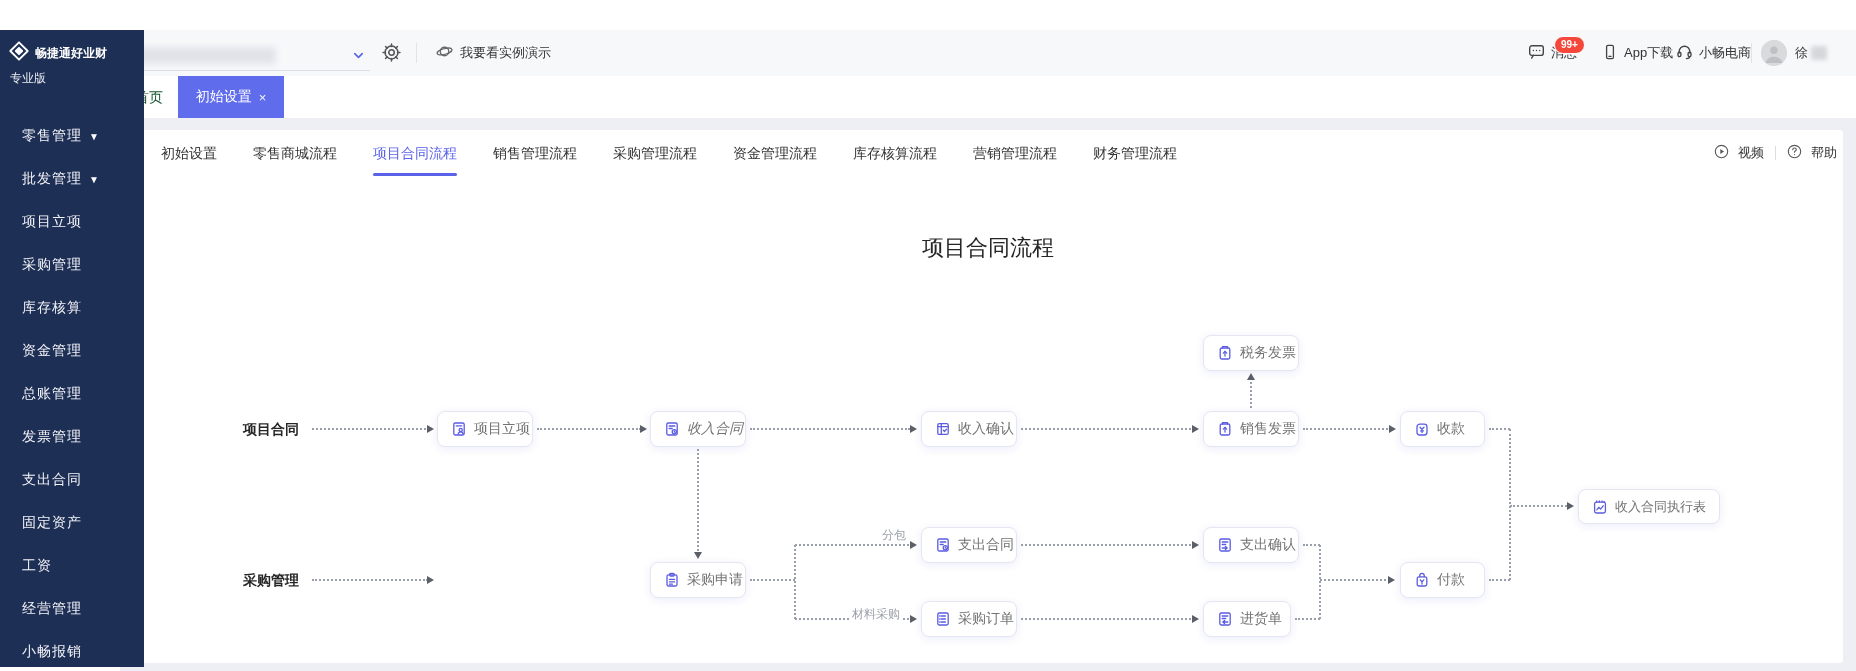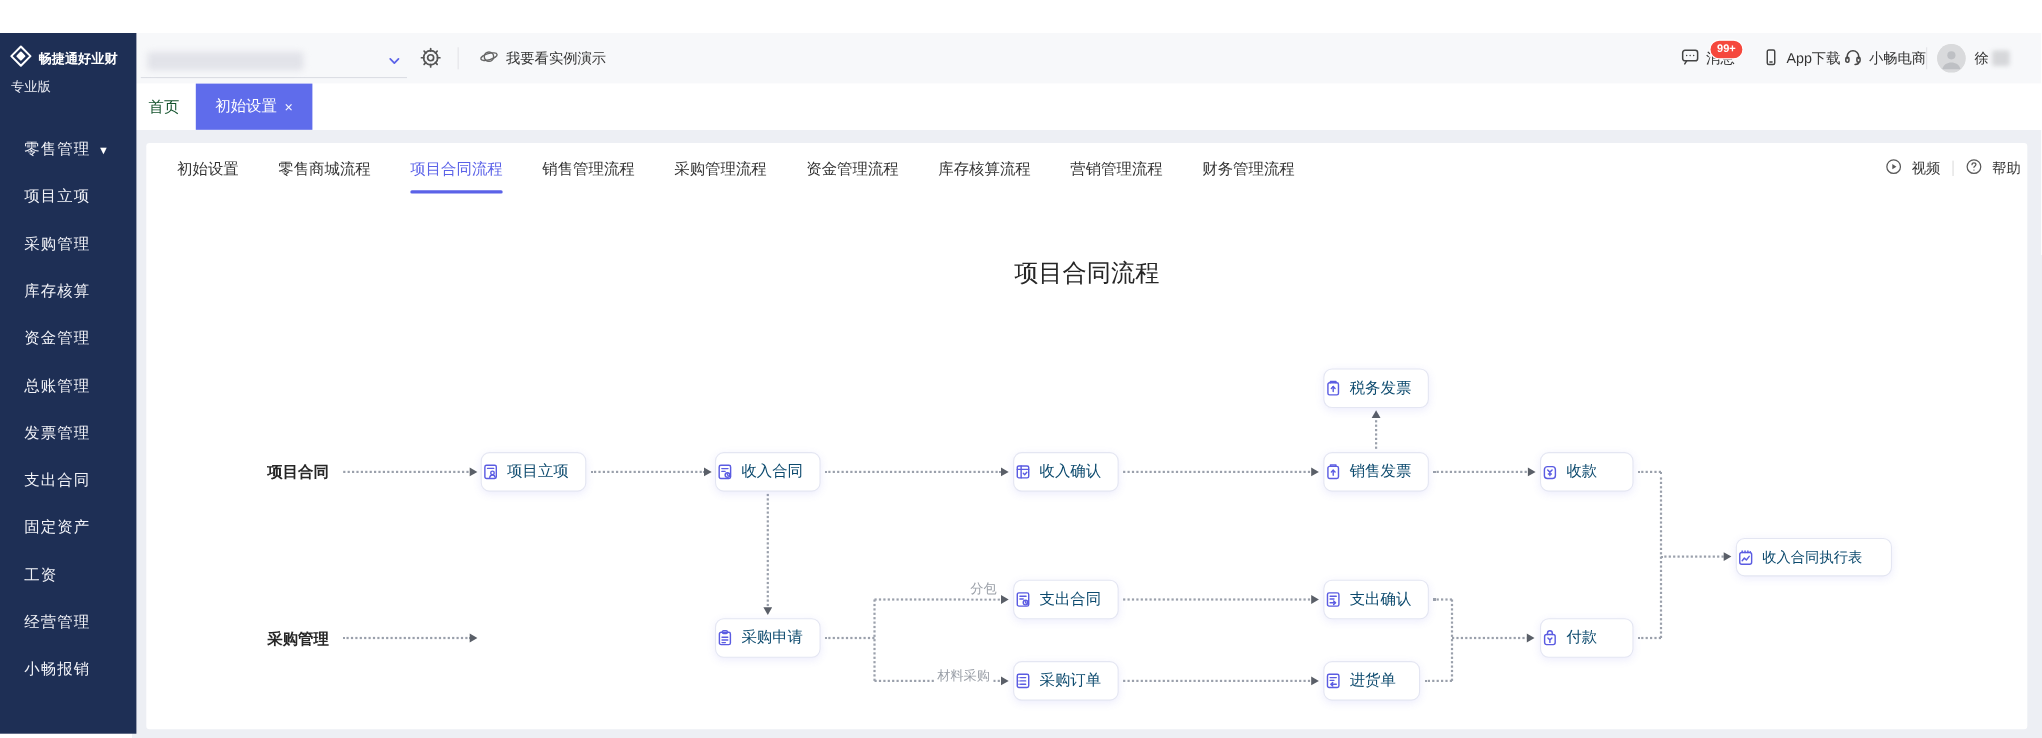--- a/index.html
+++ b/index.html
@@ -1,19 +1,19 @@
 <!DOCTYPE html>
 <html style="--accent: #5b62e8;"><head>
 <meta charset="utf-8">
 <style>
   html,body{margin:0;padding:0;background:#fff;}
   .app{position:relative;width:1856px;height:671px;background:#fff;overflow:hidden;
        font-family:"Liberation Sans","DejaVu Sans",sans-serif;color:#333;}
   
-  .sidebar{position:absolute;left:0;top:30px;width:124px;bottom:4px;background:#1e2f55;z-index:5;}
+  .sidebar{position:absolute;left:0;top:30px;width:144px;bottom:4px;background:#1e2f55;z-index:5;}
   .logo-block{position:relative;height:62px;}
   .logo-row{display:flex;align-items:center;gap:5px;padding:10px 0 0 8px;}
   .brand{color:#fff;font-size:12px;font-weight:bold;white-space:nowrap;}
   .edition{color:#e8eaf2;font-size:12px;padding:4px 0 0 10px;}
   .side-menu{margin-top:22px;}
   .side-item{height:43px;line-height:43px;padding-left:22px;font-size:14px;color:#f2f3f8;
              letter-spacing:1px;cursor:pointer;white-space:nowrap;}
   .side-item .caret{font-size:10px;margin-left:7px;color:#fff;}
   
   .topbar{position:absolute;left:120px;top:30px;right:0;height:46px;background:#f7f8fa;z-index:4;text-align:center;}
@@ -41,23 +41,23 @@
   .flow-nav{position:absolute;left:0;top:0;right:0;height:46px;display:flex;align-items:center;gap:36px;padding-left:28px;}
   .nav-tab{font-size:14px;color:#333;cursor:pointer;position:relative;height:46px;line-height:46px;white-space:nowrap;}
   .nav-tab.active{color:var(--accent);}
   .nav-tab.active::after{content:"";position:absolute;left:0;right:0;bottom:0;height:3px;background:var(--accent);border-radius:2px;}
   .nav-right{position:absolute;right:6px;top:0;height:46px;display:flex;align-items:center;gap:9px;font-size:13px;color:#333;}
   .nav-right .vdiv{height:14px;border-left:1px solid #dcdcdc;margin:0 2px;}
   .nav-right .lbl{cursor:pointer;}
   
   .flow-title{position:absolute;left:0;right:0;top:103px;text-align:center;font-size:22px;font-weight:500;color:#262626;}
   .lane-label{position:absolute;font-size:14px;font-weight:600;color:#262626;z-index:3;}
-  .fnode{position:absolute;display:flex;align-items:center;gap:7px;padding-left:0;background:#fff;
+  .fnode{position:absolute;display:flex;align-items:center;gap:7px;padding-left:13px;background:#fff;
          border:1px solid #e4e6f2;border-radius:8px;box-shadow:0 2px 8px rgba(95,99,230,.12);
-         font-size:14px;font-weight:500;color:#0c4a6e;z-index:3;cursor:pointer;box-sizing:border-box;white-space:nowrap;}
+         font-size:14px;font-weight:500;color:#737373;z-index:3;cursor:pointer;box-sizing:border-box;white-space:nowrap;}
   .fnode .fi{flex:0 0 auto;display:block;}
   .seg{position:absolute;z-index:1;}
   .seg.h{border-top:2px dotted #9aa0ab;}
   .seg.v{border-left:2px dotted #9aa0ab;}
   .arr{position:absolute;width:0;height:0;z-index:2;}
   .arr.r{border-top:4.5px solid transparent;border-bottom:4.5px solid transparent;border-left:7px solid #5a5f68;}
   .arr.u{border-left:4.5px solid transparent;border-right:4.5px solid transparent;border-bottom:7px solid #5a5f68;}
   .arr.d{border-left:4.5px solid transparent;border-right:4.5px solid transparent;border-top:7px solid #5a5f68;}
   .branch-label{position:absolute;font-size:12px;color:#9ba0a8;background:#fff;padding:0 3px;z-index:4;}
 </style>
@@ -74,20 +74,21 @@
             <path d="M12 2.5L21.5 12 12 21.5 2.5 12z"></path>
               <path d="M12 8.5l3.5 3.5-3.5 3.5L8.5 12z" fill="#fff"></path>
           </svg>
         </span>
         <span class="brand">畅捷通好业财</span>
       </div>
       <div class="edition">专业版</div>
     </div>
     <div class="side-menu" id="side-menu">
         <div class="side-item"><span>零售管理</span><span class="caret">▼</span></div>
+        <div class="side-item"><span>批发管理</span><span class="caret">▼</span></div>
         <div class="side-item"><span>项目立项</span></div>
         <div class="side-item"><span>采购管理</span></div>
         <div class="side-item"><span>库存核算</span></div>
         <div class="side-item"><span>资金管理</span></div>
         <div class="side-item"><span>总账管理</span></div>
         <div class="side-item"><span>发票管理</span></div>
         <div class="side-item"><span>支出合同</span></div>
         <div class="side-item"><span>固定资产</span></div>
         <div class="side-item"><span>工资</span></div>
         <div class="side-item"><span>经营管理</span></div>
@@ -263,21 +264,21 @@
             <span style="display: flex;">
               <svg class="fi" width="16" height="16" viewBox="0 0 16 16" fill="none" stroke="#5b5ce2" stroke-width="1.3" stroke-linecap="round" stroke-linejoin="round">
                 <rect x="2.8" y="2" width="10.4" height="12" rx="1.5"></rect>
                 <path d="M5.2 4.8h5.6"></path>
                 <circle cx="9.7" cy="8.9" r="1.6"></circle>
                 <path d="M7.2 13c.3-1.5 1.3-2.2 2.5-2.2s2.2.7 2.5 2.2"></path>
               </svg>
             </span>
             <span>项目立项</span>
           </div>
-          <div class="fnode" style="left: 517px; top: 281px; width: 96px; height: 36px;">
+          <div class="fnode" style="left: 517px; top: 281px; width: 96px; height: 36px; font-style: italic;">
             <span style="display: flex;">
               <svg class="fi" width="16" height="16" viewBox="0 0 16 16" fill="none" stroke="#5b5ce2" stroke-width="1.3" stroke-linecap="round" stroke-linejoin="round">
                 <rect x="2.8" y="2" width="10.4" height="12" rx="1.5"></rect>
                 <path d="M5.2 5h5.6M5.2 7.5h3"></path>
                 <circle cx="10.3" cy="10.8" r="2.1"></circle>
                 <path d="M10.3 9.9v.9l.7.5"></path>
               </svg>
             </span>
             <span>收入合同</span>
           </div>

